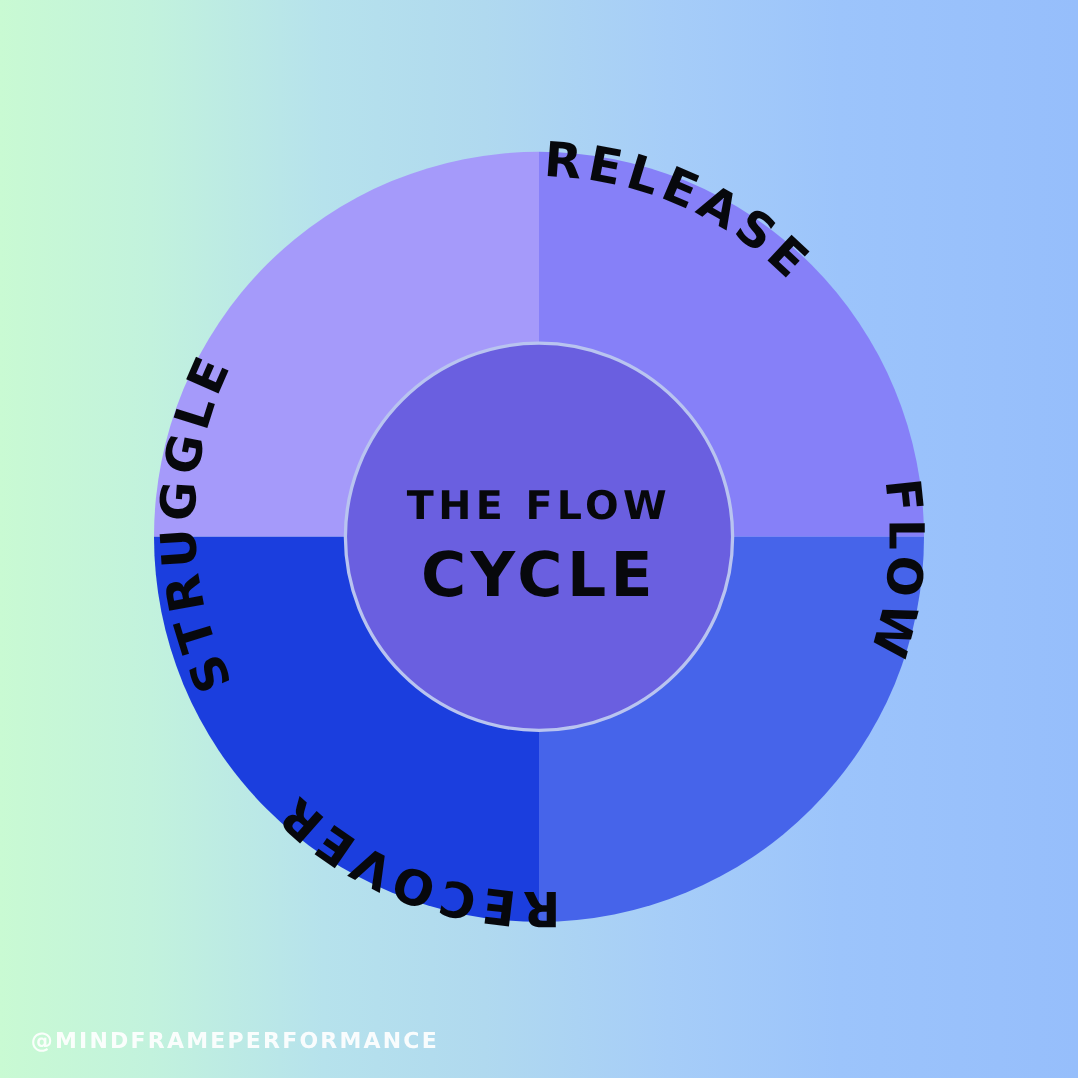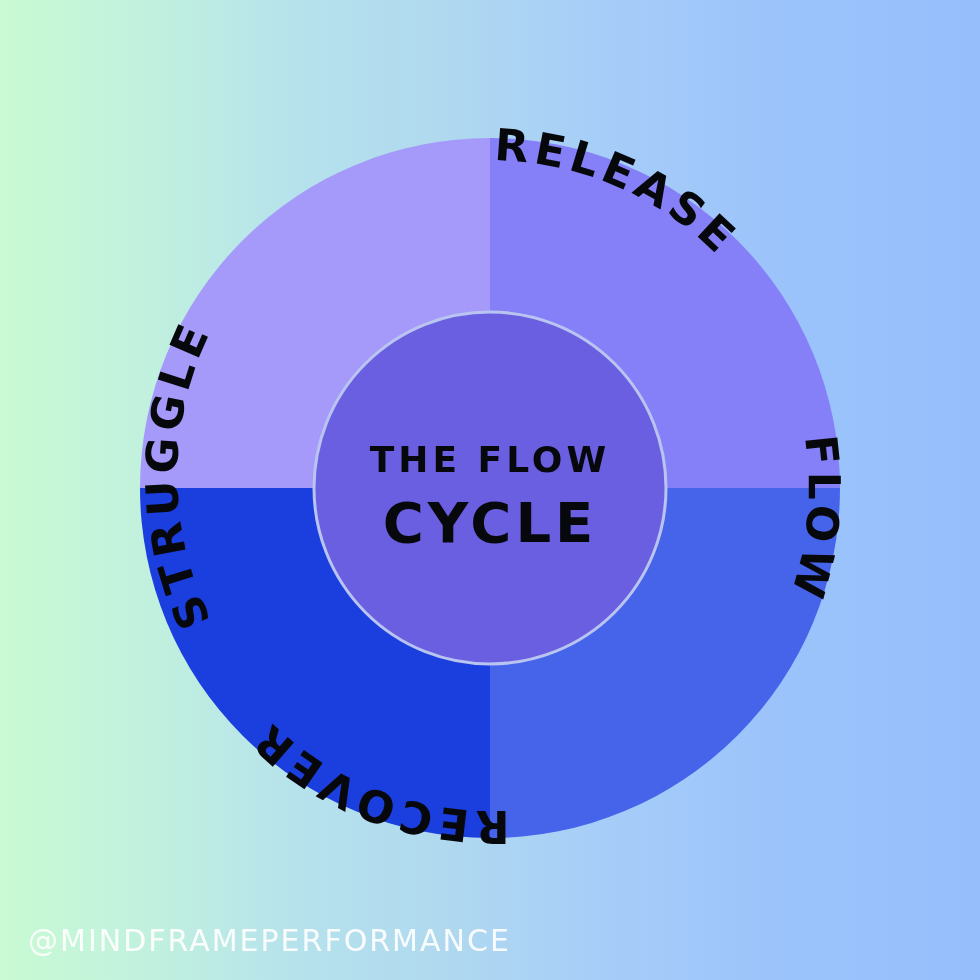--- a/index.html
+++ b/index.html
@@ -55,22 +55,22 @@
     font-size: 56px;
     font-weight: 700;
     letter-spacing: 4px;
     fill: #07080c;
   }
   .watermark {
     position: absolute;
     left: 28px;
     bottom: 22px;
     font-family: "DejaVu Sans", sans-serif;
-    font-size: 30px;
-    font-weight: 400;
+    font-size: 20px;
+    font-weight: 700;
     letter-spacing: 2px;
     color: #ffffff;
     opacity: 0.92;
     white-space: nowrap;
     text-align: right;
   }
 </style>
 </head>
 <body>
 

